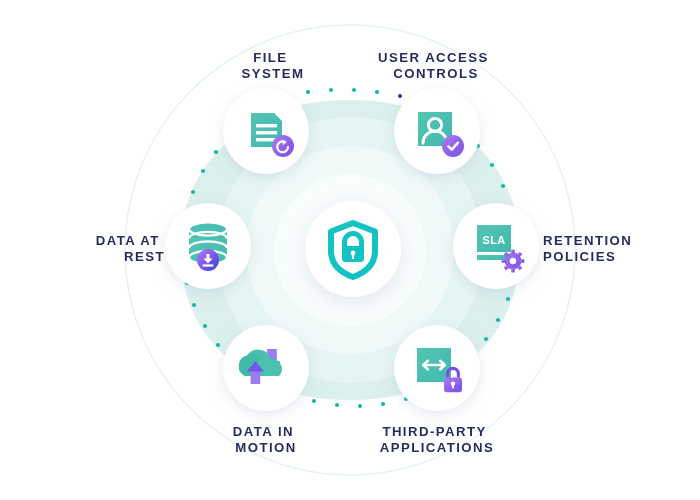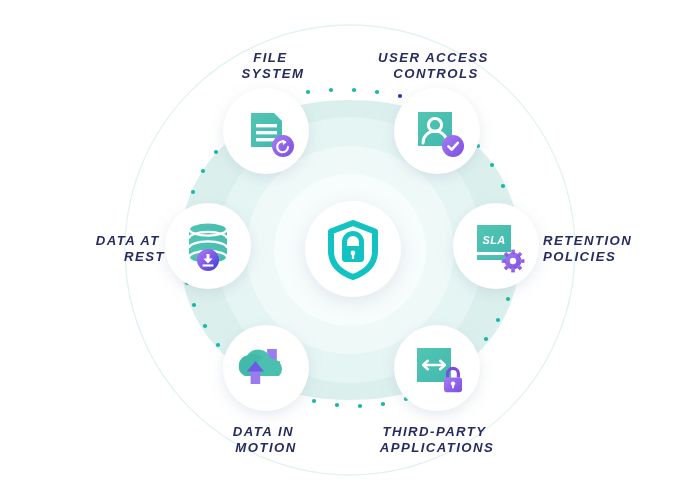--- a/index.html
+++ b/index.html
@@ -14,21 +14,20 @@
     overflow: hidden;
     font-family: "Liberation Sans", sans-serif;
     position: relative;
   }
   #diagram-root {
     position: absolute;
     left: 0;
     top: 0;
     width: 612px;
     height: 500px;
-    font-style: italic;
   }
   svg.stage {
     display: block;
     width: 700px;
     height: 500px;
   }
   .node-label {
     font-family: "Liberation Sans", sans-serif;
     font-weight: bold;
     font-size: 13.2px;

